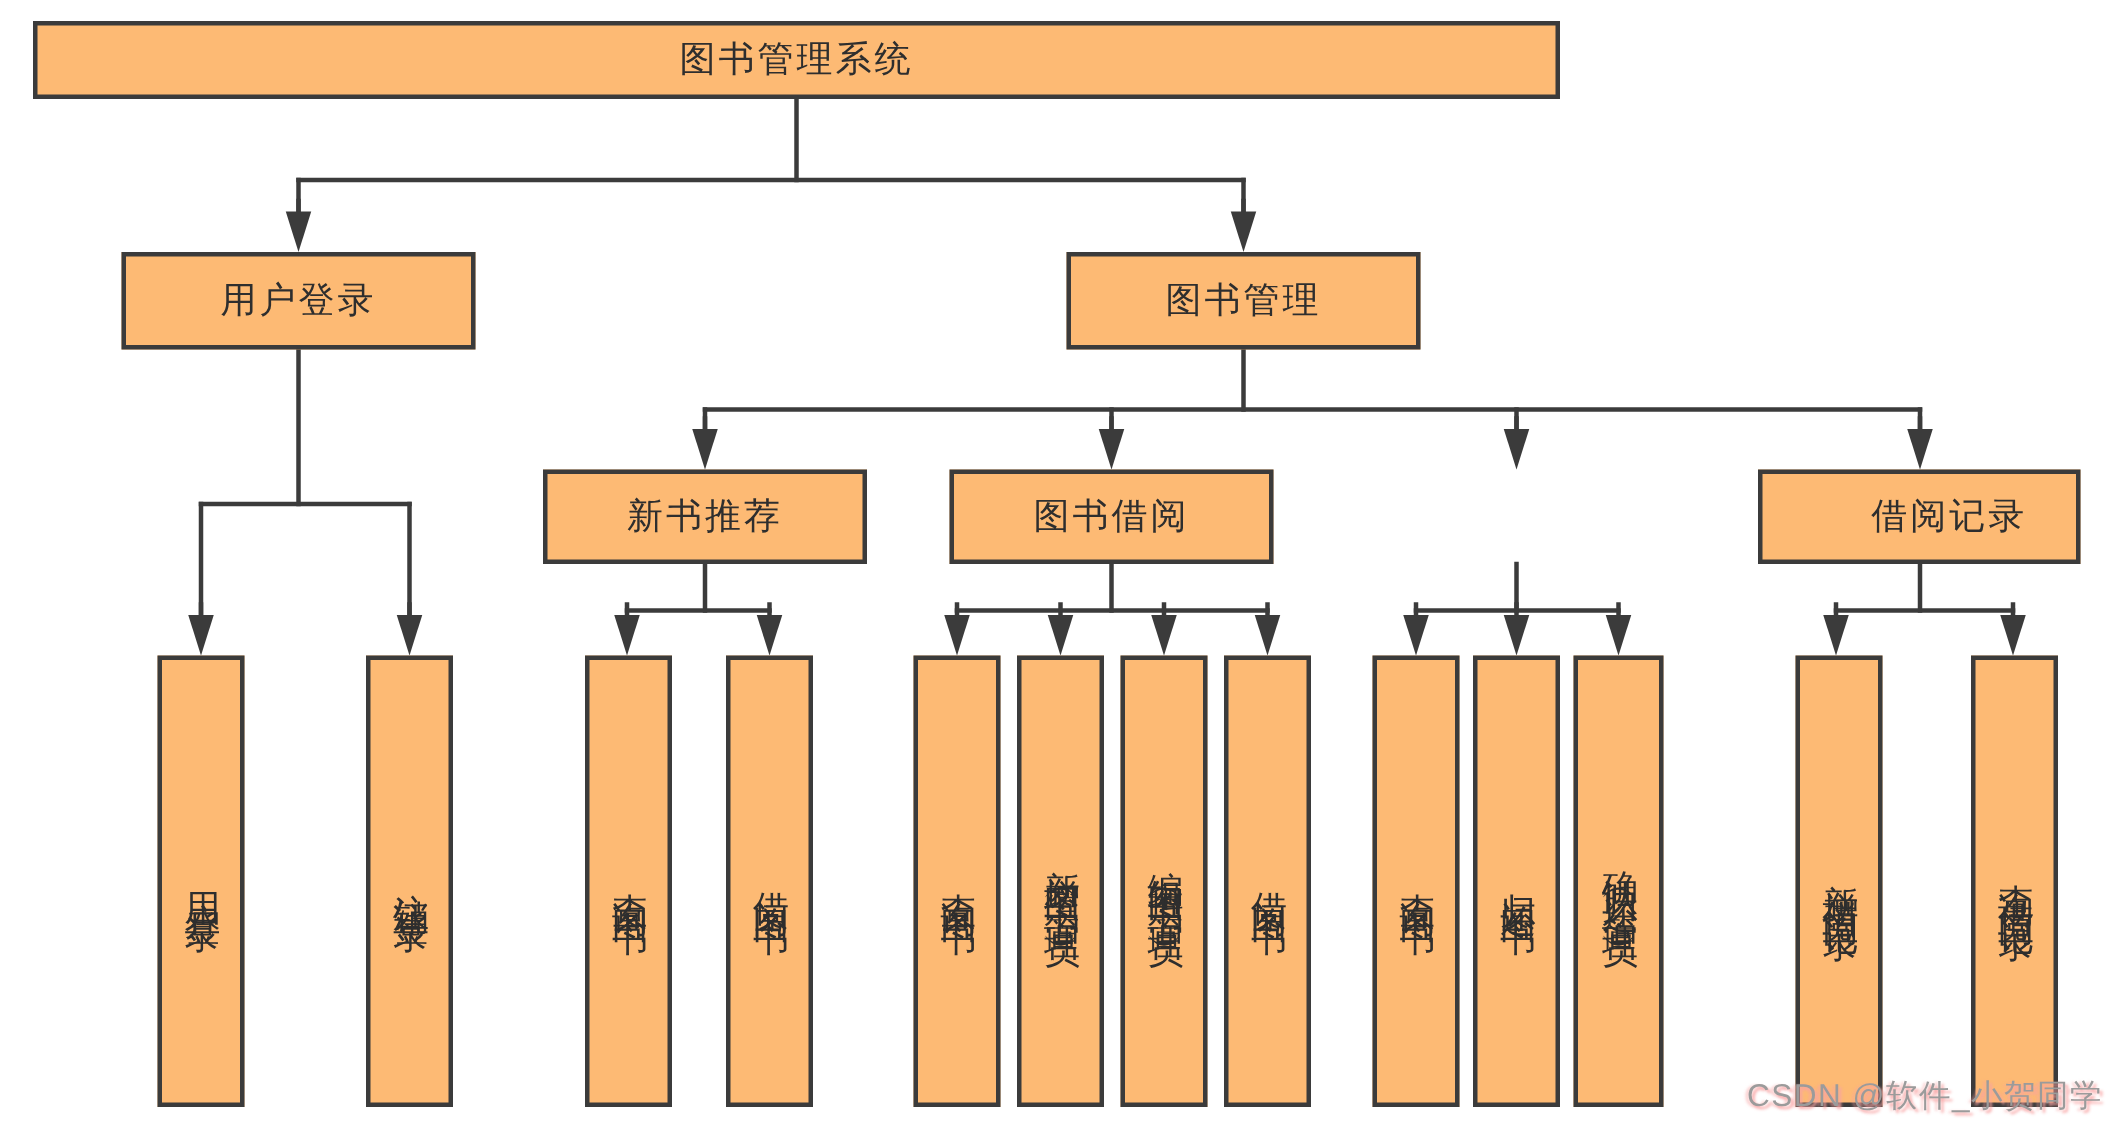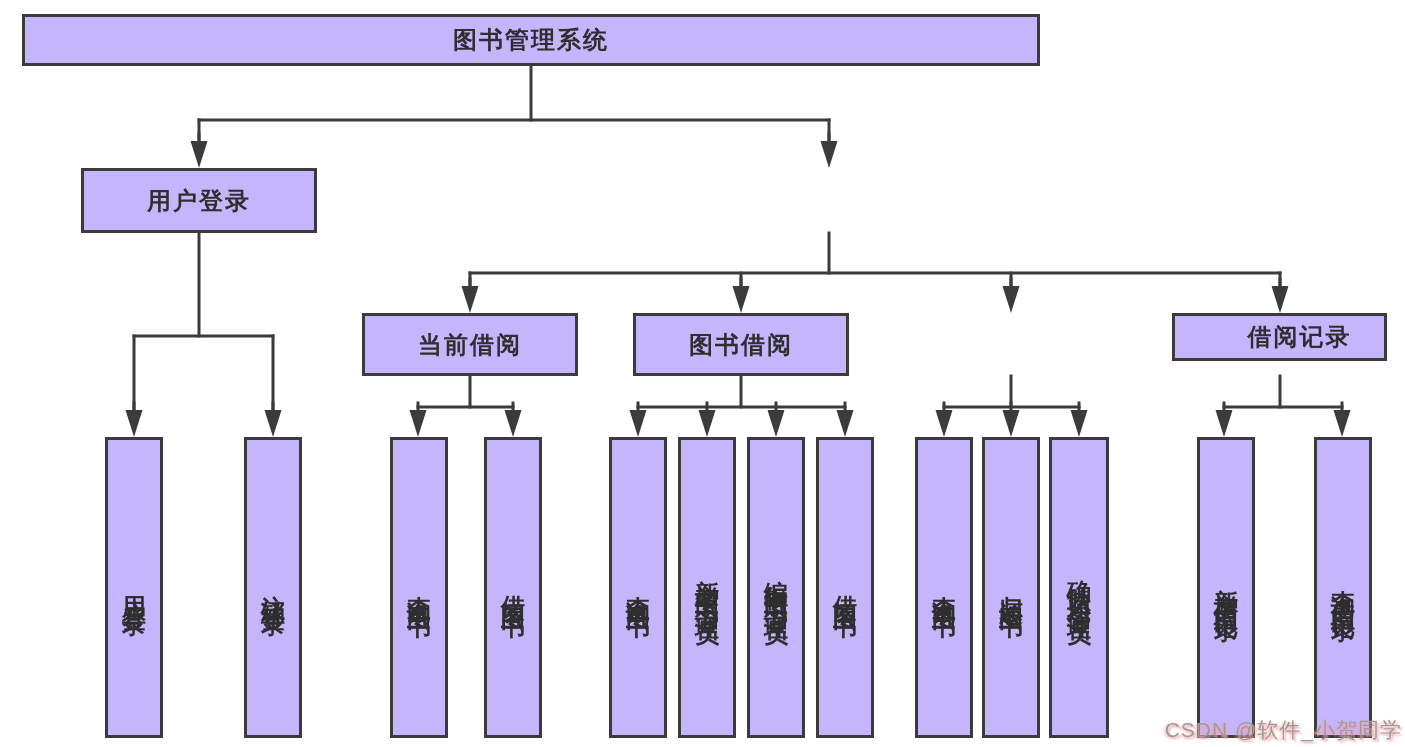--- a/index.html
+++ b/index.html
@@ -13,29 +13,28 @@
   }
   .connector-layer {
     position: absolute;
     left: 0; top: 0;
     width: 1405px; height: 747px;
   }
   .node {
     position: absolute;
     box-sizing: border-box;
     border: 3px solid #3b3b3b;
-    background: #c4b5fd;
+    background: #fdba74;
     display: flex;
     align-items: center;
     justify-content: center;
     color: #2e2e2e;
     font-size: 24px;
     line-height: 1;
     z-index: 2;
-    font-weight: bold;
   }
   .node.h { letter-spacing: 2px; }
   .node.v {
     writing-mode: vertical-rl;
     text-orientation: mixed;
     letter-spacing: 6px;
   }
   .watermark {
     position: absolute;
     right: 3px;
@@ -113,24 +112,25 @@
       <polygon points="1070.5,410 1087.5,410 1079,437" fill="#3b3b3b"></polygon>
       <line x1="1224" y1="403" x2="1224" y2="417" stroke="#3b3b3b" stroke-width="3" stroke-linecap="square"></line>
       <polygon points="1215.5,410 1232.5,410 1224,437" fill="#3b3b3b"></polygon>
       <line x1="1342" y1="403" x2="1342" y2="417" stroke="#3b3b3b" stroke-width="3" stroke-linecap="square"></line>
       <polygon points="1333.5,410 1350.5,410 1342,437" fill="#3b3b3b"></polygon>
     </svg>
 
   <div class="node h" style="left:22px; top:14px; width:1018px; height:52px;">图书管理系统</div>
 
   <div class="node h" style="left:81px; top:168px; width:236px; height:65px;">用户登录</div>
+  <div class="node h" style="left:711px; top:168px; width:236px; height:65px;">图书管理</div>
 
-  <div class="node h" style="left:362px; top:313px; width:216px; height:63px;">当前借阅</div>
+  <div class="node h" style="left:362px; top:313px; width:216px; height:63px;">新书推荐</div>
   <div class="node h" style="left:633px; top:313px; width:216px; height:63px;">图书借阅</div>
-  <div class="node h" style="left:1172px; top:313px; width:215px; height:48px;padding-left:40px;">借阅记录</div>
+  <div class="node h" style="left:1172px; top:313px; width:215px; height:63px;padding-left:40px;">借阅记录</div>
 
   <div class="node v" style="left:105px; top:437px; width:58px; height:301px;">用户登录</div>
   <div class="node v" style="left:244px; top:437px; width:58px; height:301px;">注销登录</div>
 
   <div class="node v" style="left:390px; top:437px; width:58px; height:301px;">查询图书</div>
   <div class="node v" style="left:484px; top:437px; width:58px; height:301px;">借阅图书</div>
 
   <div class="node v" style="left:609px; top:437px; width:58px; height:301px;">查询图书</div>
   <div class="node v" style="left:678px; top:437px; width:58px; height:301px;">新增图书（管理员）</div>
   <div class="node v" style="left:747px; top:437px; width:58px; height:301px;">编辑图书（管理员）</div>

